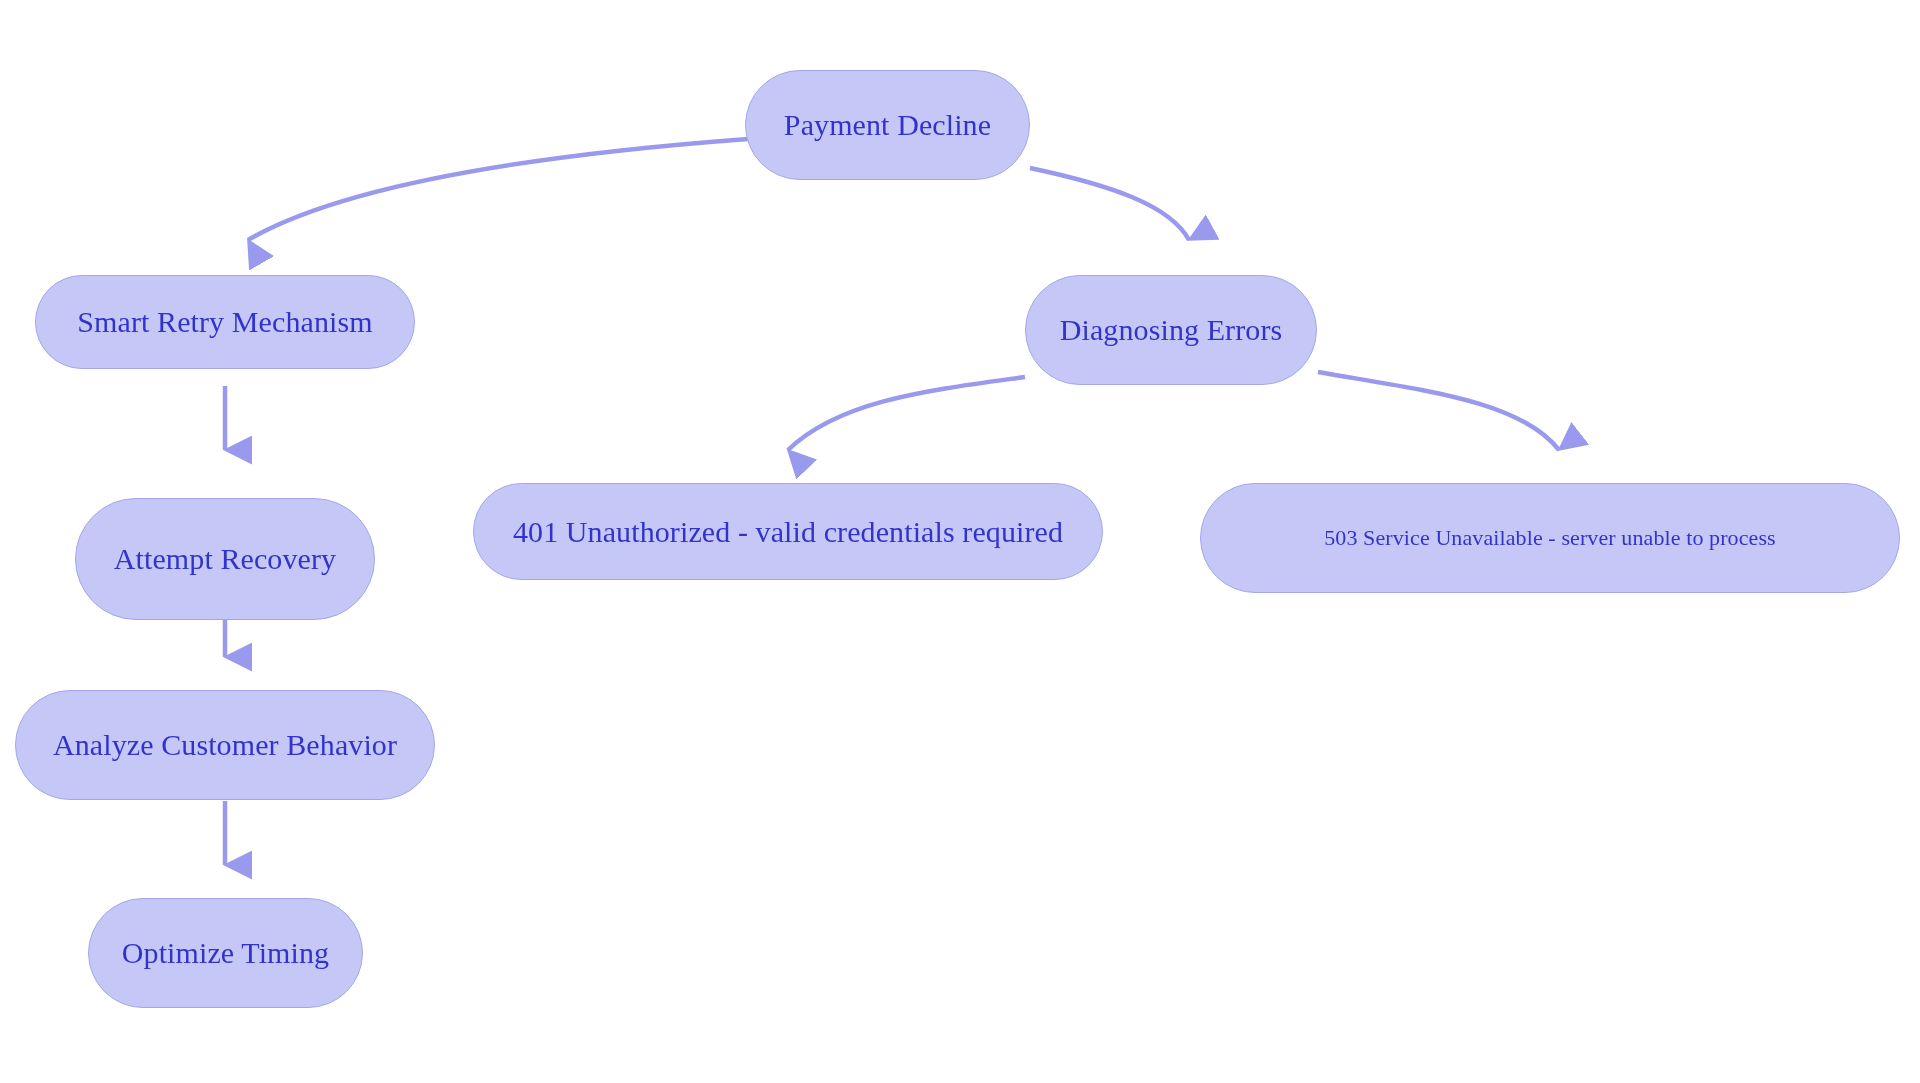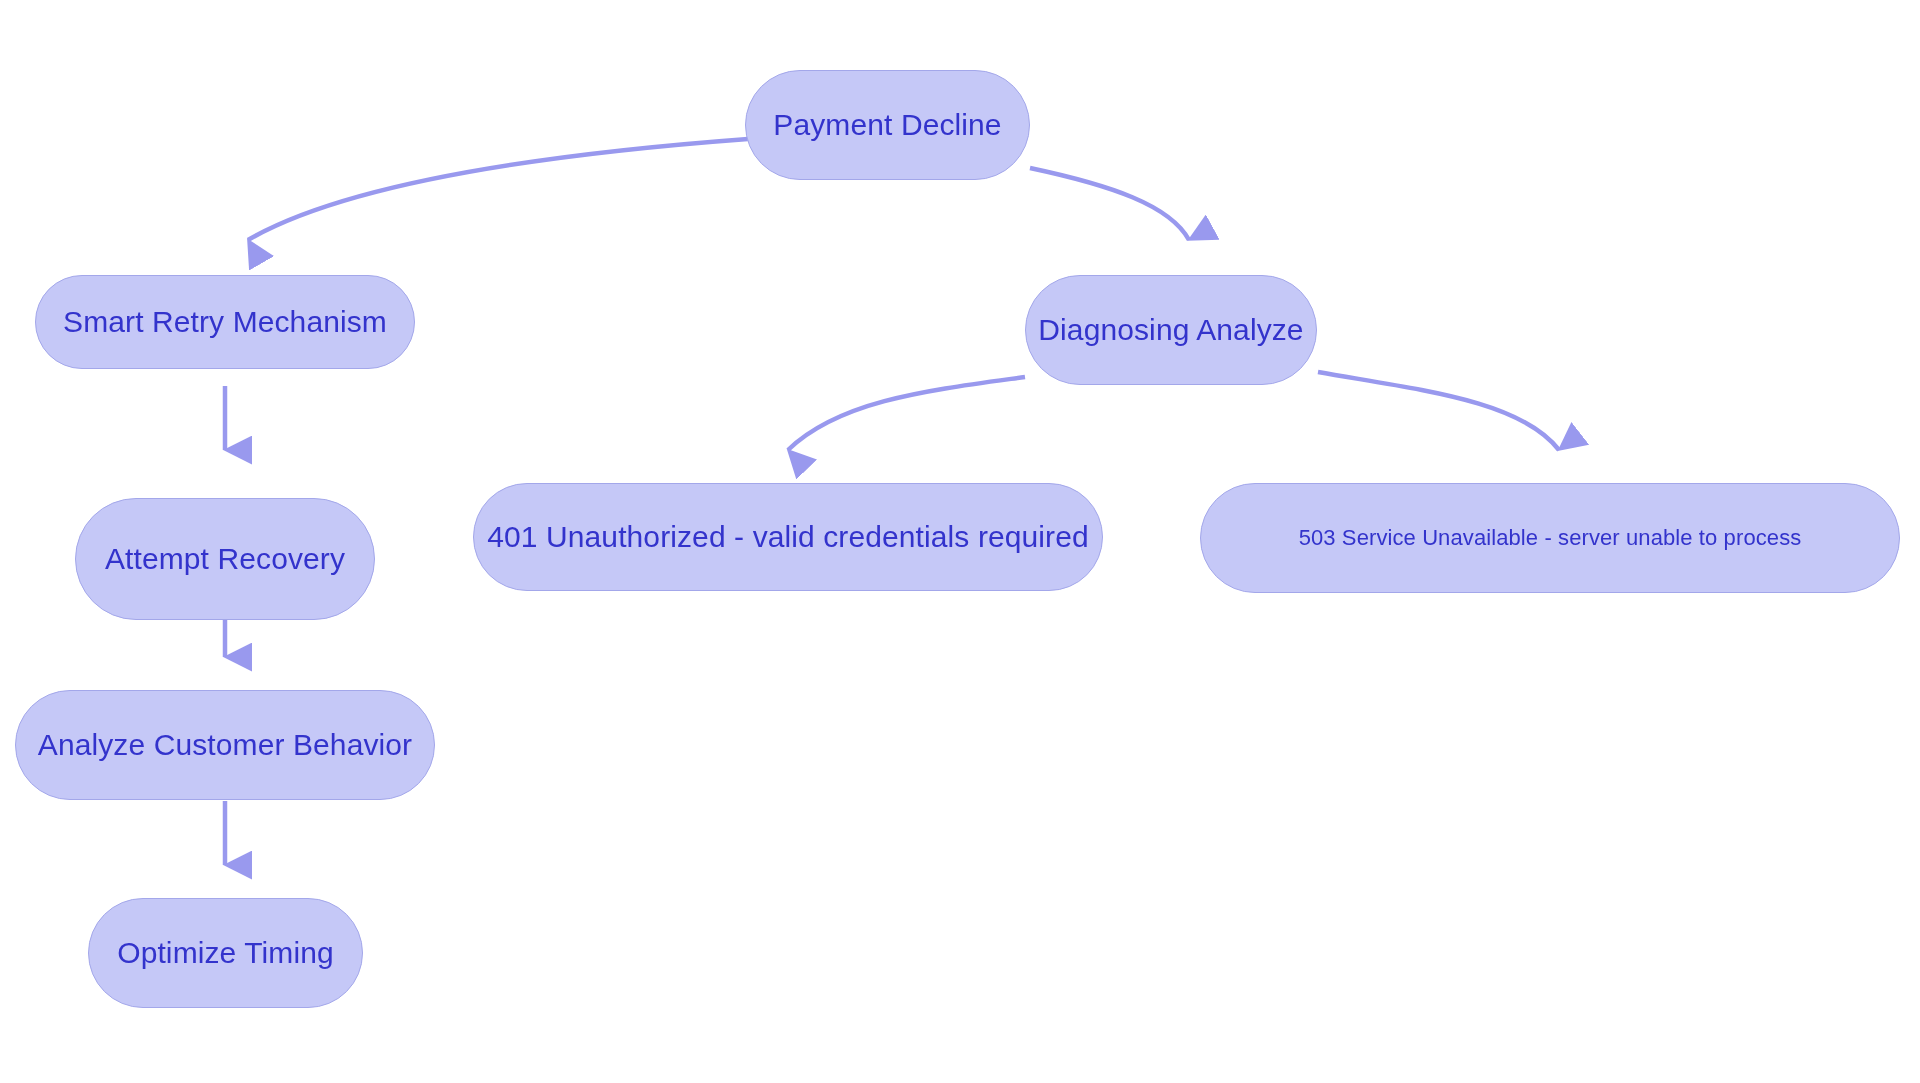--- a/index.html
+++ b/index.html
@@ -29,37 +29,37 @@
   .node {
     position: absolute;
     box-sizing: border-box;
     display: flex;
     align-items: center;
     justify-content: center;
     background: #c5c8f7;
     border: 1.5px solid #a3a7ea;
     border-radius: 999px;
     color: #3333cc;
-    font-family: Liberation Sans, sans-serif;
+    font-family: Liberation Serif, serif;
     font-weight: 400;
     letter-spacing: 0.1px;
     white-space: nowrap;
     text-align: center;
     user-select: none;
   }
   .node-label {
     display: block;
     line-height: 1;
     padding: 0 8px;
   }
   .n-root   { left: 745px;  top: 70px;  width: 285px; height: 110px; font-size: 30px; }
   .n-retry  { left: 35px;   top: 275px; width: 380px; height: 94px; font-size: 30px; }
   .n-diag   { left: 1025px; top: 275px; width: 292px; height: 110px; font-size: 30px; }
   .n-attempt{ left: 75px;   top: 498px; width: 300px; height: 122px; font-size: 30px; }
-  .n-401    { left: 473px;  top: 483px; width: 630px; height: 108px; font-size: 30px; }
+  .n-401    { left: 473px;  top: 483px; width: 630px; height: 97px; font-size: 30px; }
   .n-503    { left: 1200px; top: 483px; width: 700px; height: 110px; font-size: 22px; }
   .n-analyze{ left: 15px;   top: 690px; width: 420px; height: 110px; font-size: 30px; }
   .n-optim  { left: 88px;   top: 898px; width: 275px; height: 110px; font-size: 30px; }
 </style>
 </head>
 <body>
 
 <div id="canvas">
 
   <svg id="edge-layer" viewBox="0 0 1920 1083" width="1920" height="1083" xmlns="http://www.w3.org/2000/svg">
@@ -91,21 +91,21 @@
 
   <div class="node n-root">
     <span class="node-label">Payment Decline</span>
   </div>
 
   <div class="node n-retry">
     <span class="node-label">Smart Retry Mechanism</span>
   </div>
 
   <div class="node n-diag">
-    <span class="node-label">Diagnosing Analyze</span>
+    <span class="node-label">Diagnosing Errors</span>
   </div>
 
   <div class="node n-attempt">
     <span class="node-label">Attempt Recovery</span>
   </div>
 
   <div class="node n-401">
     <span class="node-label">401 Unauthorized - valid credentials required</span>
   </div>
 

